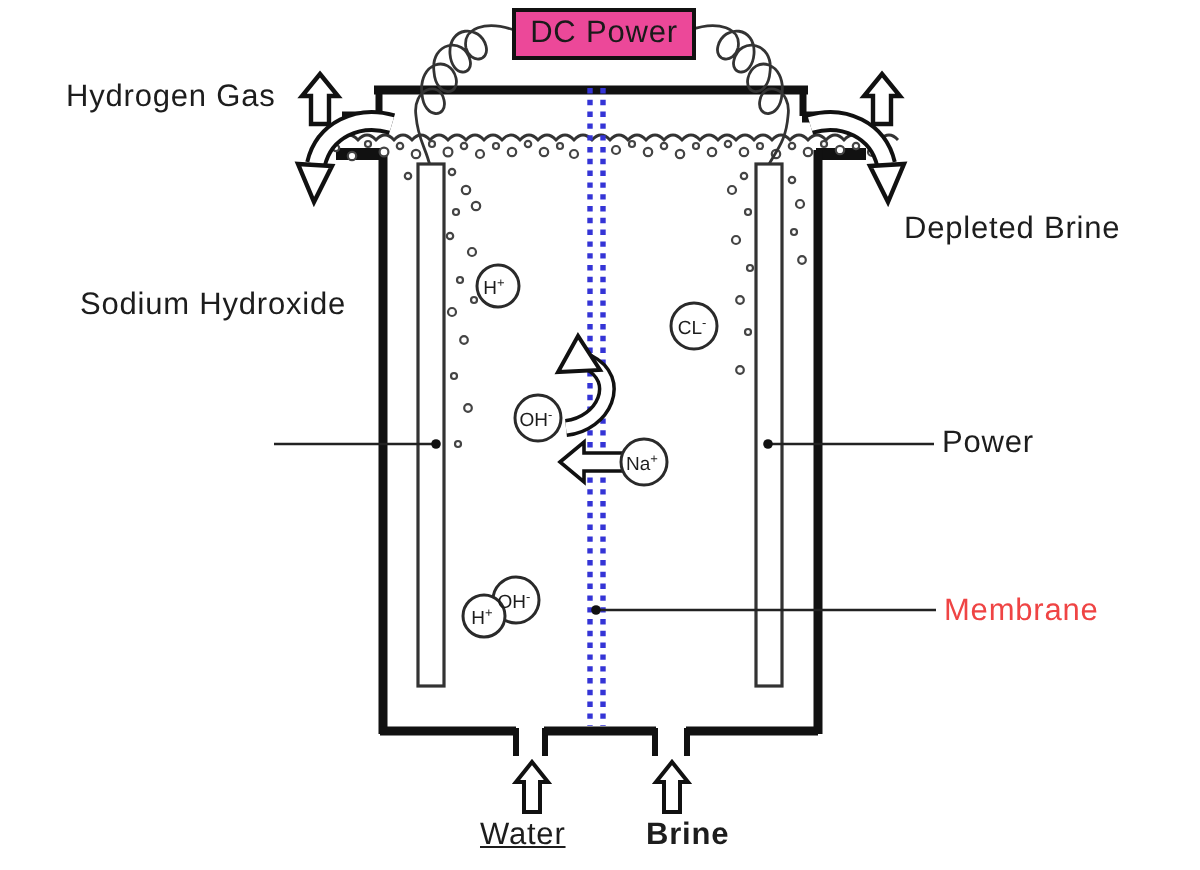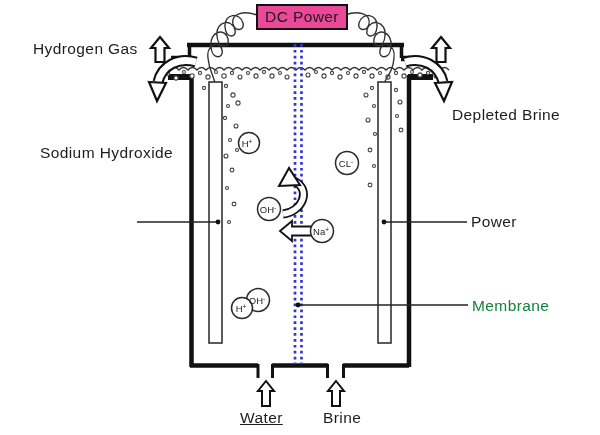--- a/index.html
+++ b/index.html
@@ -1,20 +1,20 @@
 <!DOCTYPE html>
 <html><head>
 <meta charset="utf-8">
 <style>
   html,body{margin:0;padding:0;background:#fff;}
   #stage{position:relative;width:600px;height:435px;background:#ffffff;overflow:hidden;
          font-family:"Liberation Sans", sans-serif;color:#1a1a1a;}
   #stage svg{position:absolute;left:0;top:0;}
   .lbl{position:absolute;font-size:15.5px;letter-spacing:.4px;white-space:nowrap;color:#1d1d1d;}
-  .membrane-label{color:#15803d;}
+  .membrane-label{color:#ef4444;}
   .dc-box{position:absolute;left:256px;top:4px;width:88px;height:22px;border:2.5px solid #111;
           background:#ec4899;text-align:center;line-height:22px;font-size:15.5px;letter-spacing:.4px;}
   .ion-sym{font-size:9.5px;fill:#1d1d1d;}
   .ion-sup{font-size:6.5px;fill:#1d1d1d;}
 </style>
 </head>
 <body>
 
 <div id="stage">
 
@@ -177,14 +177,14 @@
 
   <div class="dc-box">
     <span>DC Power</span>
   </div>
   <div class="lbl" style="left:33px;top:40px;">Hydrogen Gas</div>
   <div class="lbl" style="left:40px;top:106px;margin-top:38px;">Sodium Hydroxide</div>
   <div class="lbl" style="left:420px;top:106px;margin-left:32px;">Depleted Brine</div>
   <div class="lbl" style="left:471px;top:213px;">Power</div>
   <div class="lbl membrane-label" style="left:472px;top:297px;">Membrane</div>
   <div class="lbl" style="left:240px;top:409px;text-decoration:underline;">Water</div>
-  <div class="lbl" style="left:323px;top:409px;">Brine</div>
+  <div class="lbl" style="left:323px;top:409px;font-weight:bold;">Brine</div>
 </div>
 
 </body></html>

